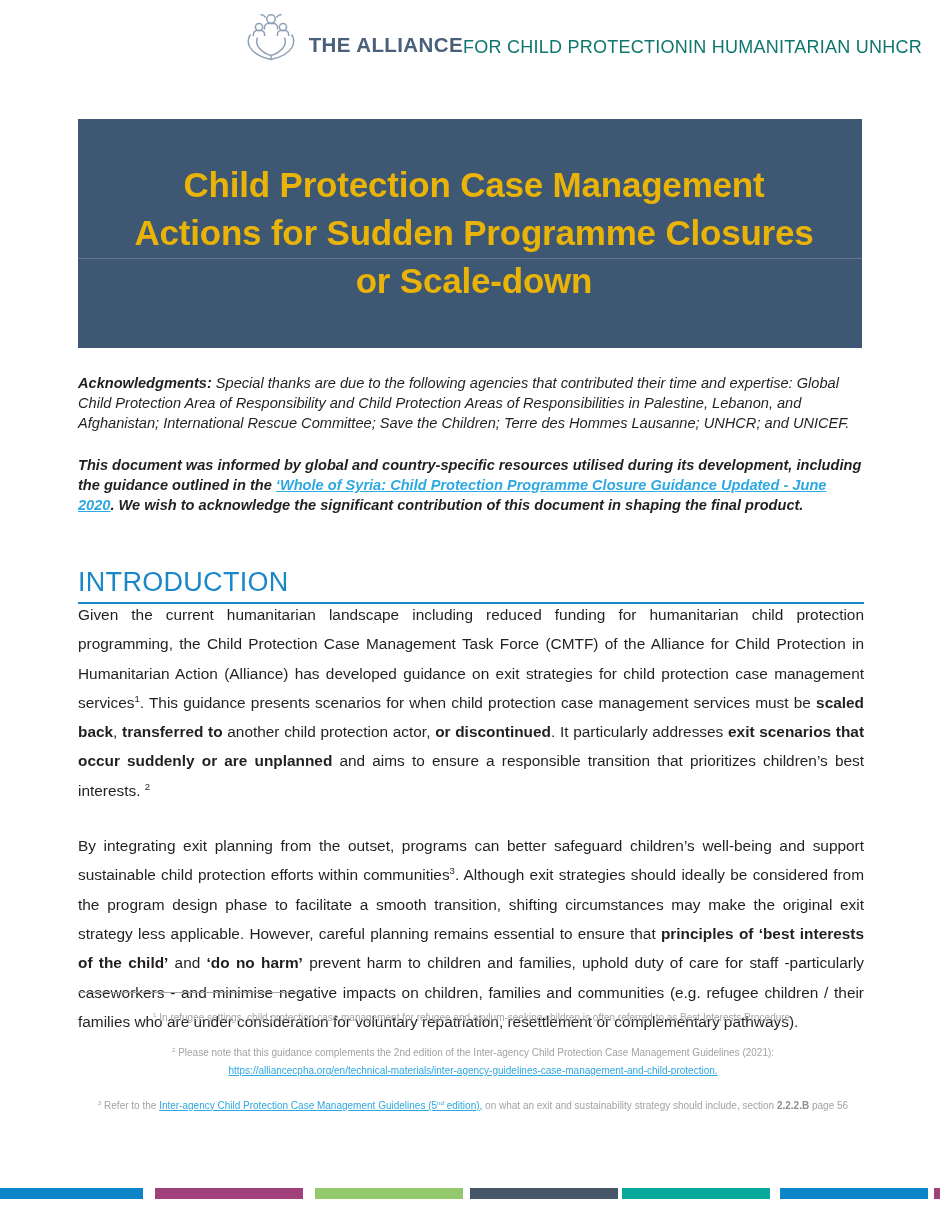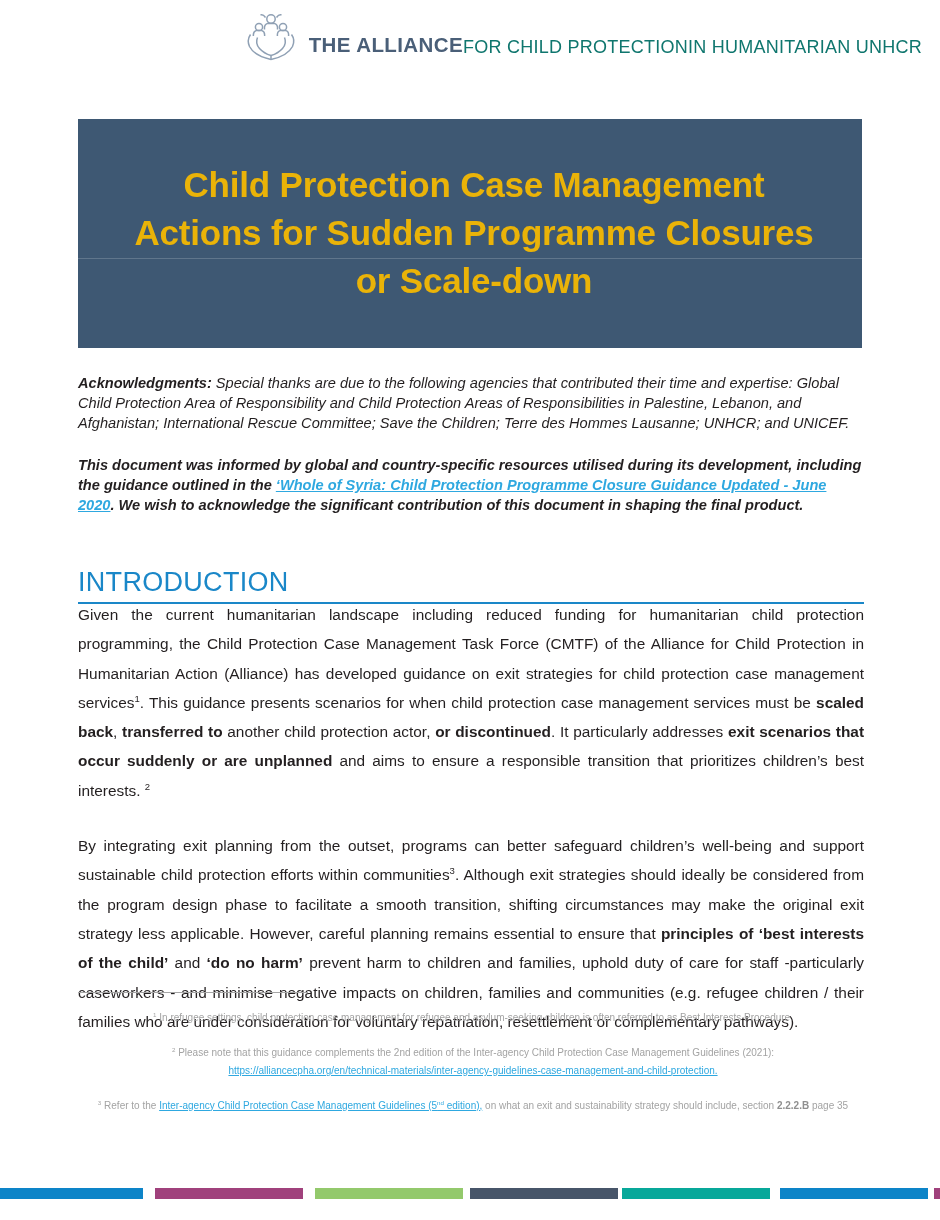--- a/index.html
+++ b/index.html
@@ -222,21 +222,21 @@
   <p class="p2"><span>By integrating exit planning from the outset, programs can better safeguard children’s well-being and support sustainable child protection efforts within communities</span><sup>3</sup><span>. Although exit strategies should ideally be considered from the program design phase to facilitate a smooth transition, shifting circumstances may make the original exit strategy less applicable. However, careful planning remains essential to ensure that </span><b>principles of ‘best interests of the child’</b><span> and </span><b>‘do no harm’</b><span> prevent harm to children and families, uphold duty of care for staff -particularly caseworkers - and minimise negative impacts on children, families and communities (e.g. refugee children / their families who are under consideration for voluntary repatriation, resettlement or complementary pathways).</span></p>
 </div>
 
 <div class="footnotes">
   <div class="fn-rule"></div>
 
   <p class="fn"><sup>1</sup><span> In refugee settings, child protection case management for refugee and asylum-seeking children is often referred to as Best Interests Procedure.</span></p>
 
   <p class="fn"><sup>2</sup><span> Please note that this guidance complements the 2nd edition of the Inter-agency Child Protection Case Management Guidelines (2021): </span><span class="fn-link-dark">https://alliancecpha.org/en/technical-materials/inter-agency-guidelines-case-management-and-child-protection.</span></p>
 
-  <p class="fn"><sup>3</sup><span> Refer to the </span><span class="fn-link-dark"><span>Inter-agency Child Protection Case Management Guidelines (5</span><sup>nd</sup><span> edition),</span></span><span> on what an exit and sustainability strategy should include, section </span><b>2.2.2.B</b><span> page 35</span></p>
+  <p class="fn"><sup>3</sup><span> Refer to the </span><span class="fn-link-dark"><span>Inter-agency Child Protection Case Management Guidelines (5</span><sup>nd</sup><span> edition),</span></span><span> on what an exit and sustainability strategy should include, section </span><b>2.2.2.B</b><span> page 56</span></p>
 </div>
 
 <div class="footer-bar">
     <span style="left: 0px; width: 143px; background: rgb(13, 132, 200);"></span>
     <span style="left: 155px; width: 148px; background: rgb(160, 65, 124);"></span>
     <span style="left: 315px; width: 148px; background: rgb(147, 201, 108);"></span>
     <span style="left: 470px; width: 148px; background: rgb(71, 85, 105);"></span>
     <span style="left: 622px; width: 148px; background: rgb(8, 168, 154);"></span>
     <span style="left: 780px; width: 148px; background: rgb(13, 132, 200);"></span>
     <span style="left: 934px; width: 6px; background: rgb(160, 65, 124);"></span>

